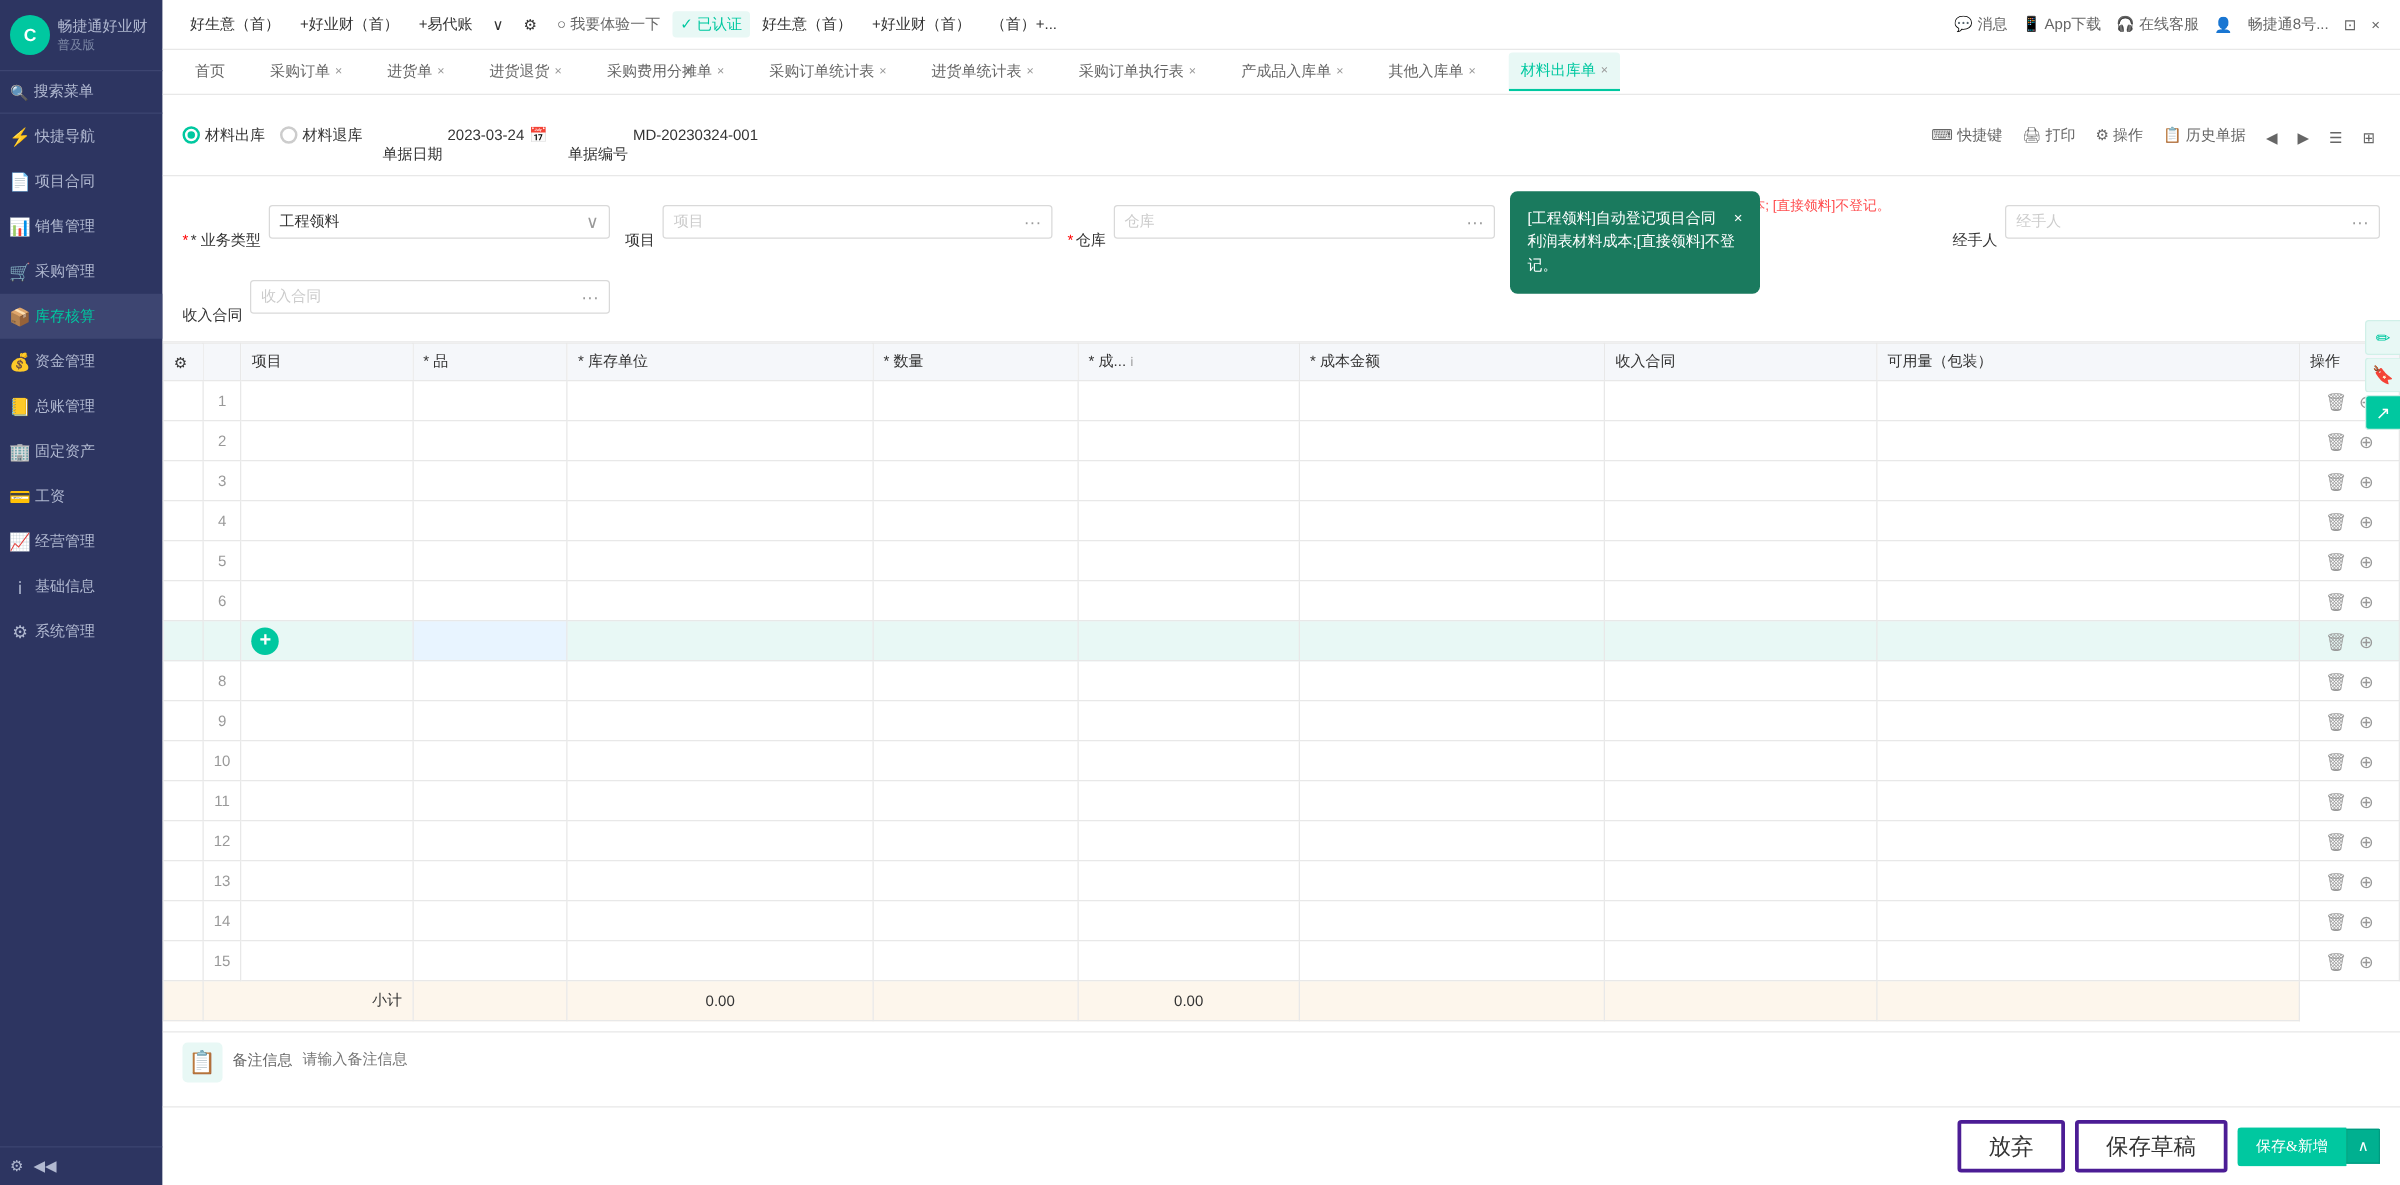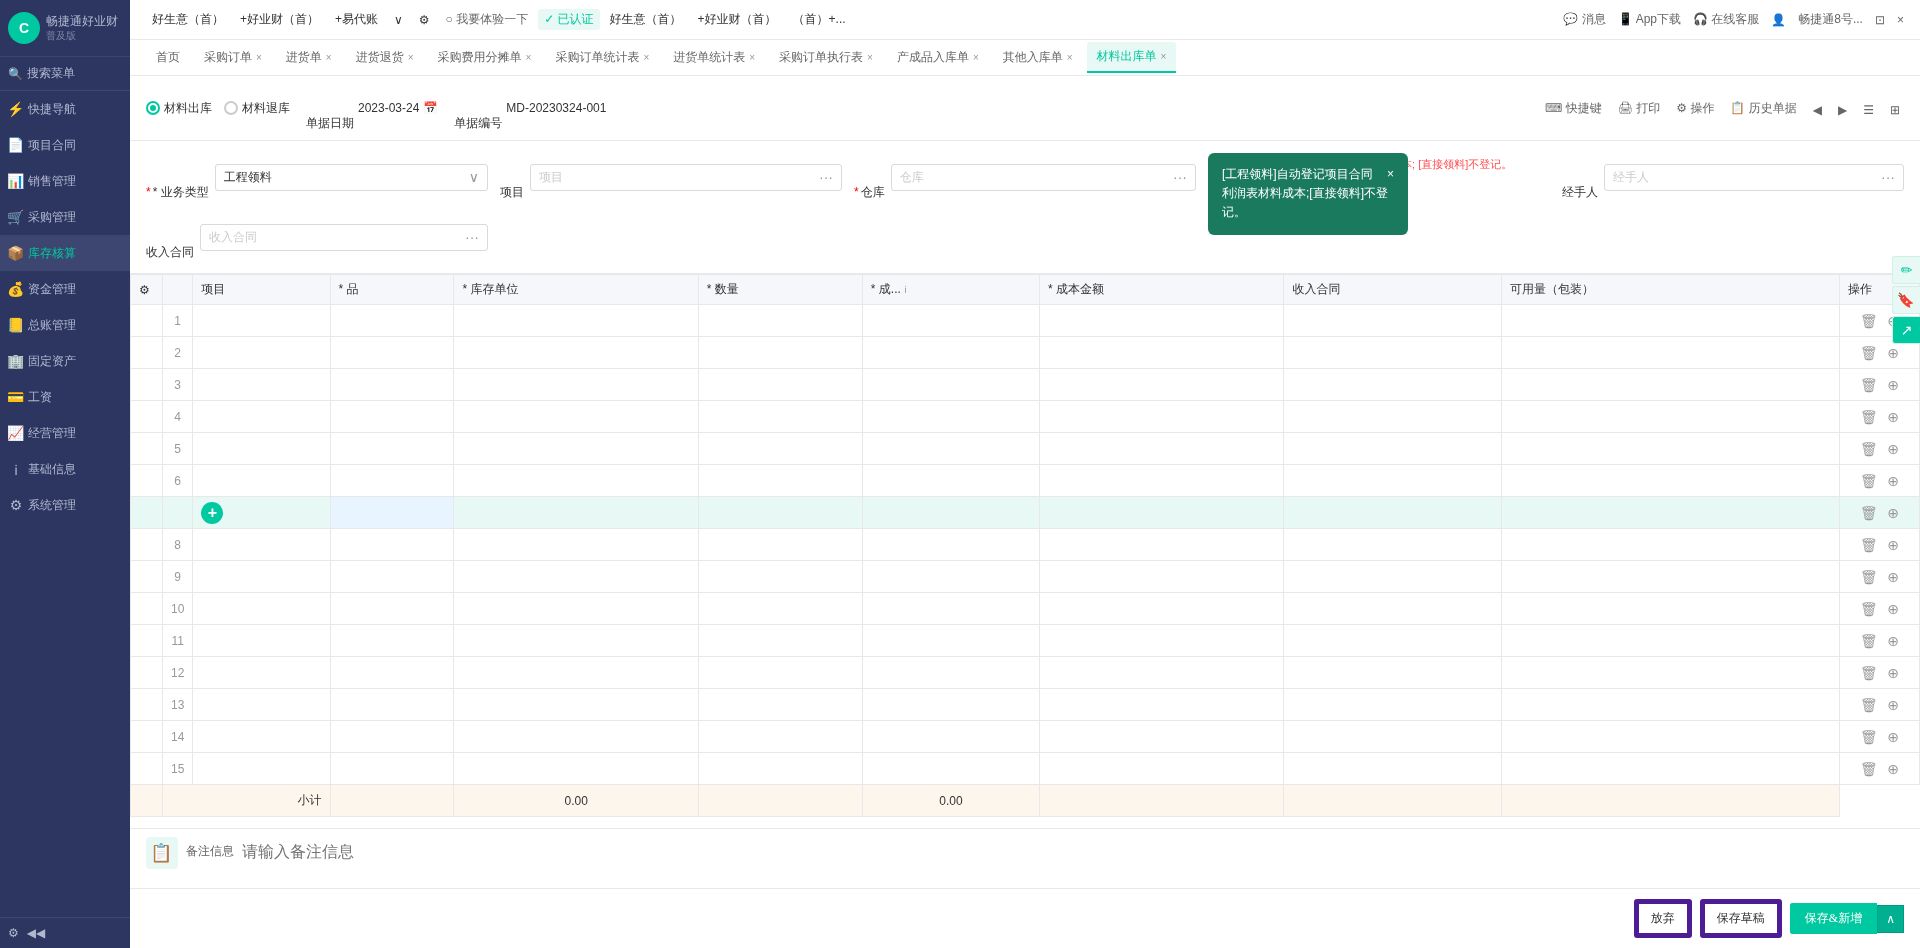--- a/index.html
+++ b/index.html
@@ -22,21 +22,21 @@
     .main { flex: 1; display: flex; flex-direction: column; overflow: hidden; }
 
     
     .topbar { background: #fff; border-bottom: 1px solid #e8e8e8; padding: 0 16px; height: 40px; display: flex; align-items: center; gap: 12px; flex-shrink: 0; }
     .topbar-nav { display: flex; align-items: center; gap: 4px; flex: 1; overflow: hidden; }
     .topbar-nav-item { white-space: nowrap; color: #333; font-size: 12px; cursor: pointer; padding: 4px 6px; display: flex; align-items: center; gap: 2px; }
     .topbar-right { display: flex; align-items: center; gap: 12px; color: #666; font-size: 12px; flex-shrink: 0; }
     .topbar-right-item { display: flex; align-items: center; gap: 3px; cursor: pointer; }
 
     
-    .tabbar { background: #fff; border-bottom: 1px solid #e8e8e8; padding: 0 16px; height: 36px; display: flex; align-items: center; gap: 4px; flex-shrink: 0; overflow-x: auto; }
+    .tabbar { background: #fff; border-bottom: 1px solid #e8e8e8; padding: 0 16px; height: 36px; display: flex; align-items: center; gap: 16px; flex-shrink: 0; overflow-x: auto; }
     .tab-item { white-space: nowrap; color: #666; font-size: 12px; cursor: pointer; padding: 6px 10px; display: flex; align-items: center; gap: 4px; border-radius: 3px 3px 0 0; }
     .tab-item.active { background: #e8f8f5; color: #00c8a0; border-bottom: 2px solid #00c8a0; }
     .tab-item .tab-close { color: #999; font-size: 10px; }
 
     
     .page-content { flex: 1; display: flex; flex-direction: column; overflow: hidden; background: #fff; }
 
     
     .form-toolbar { padding: 8px 16px; border-bottom: 1px solid #e8e8e8; display: flex; align-items: center; gap: 16px; flex-shrink: 0; }
     .radio-group { display: flex; align-items: center; gap: 12px; }
@@ -71,25 +71,25 @@
     .data-table .subtotal-row td { background: #fdf6ec; font-weight: 500; }
     .col-settings { width: 32px; text-align: center; }
     .col-ops { width: 80px; text-align: center; }
     .action-btn { color: #999; cursor: pointer; font-size: 14px; padding: 0 3px; }
     .add-row-btn { width: 22px; height: 22px; background: #00c8a0; border-radius: 50%; color: #fff; display: flex; align-items: center; justify-content: center; cursor: pointer; font-size: 16px; font-weight: bold; }
 
     
     .notes-area { padding: 8px 16px; border-top: 1px solid #e8e8e8; display: flex; align-items: flex-start; gap: 8px; flex-shrink: 0; min-height: 60px; }
     .notes-icon { width: 32px; height: 32px; background: #e8f8f5; border-radius: 4px; display: flex; align-items: center; justify-content: center; color: #00c8a0; font-size: 18px; }
     .notes-label { color: #666; font-size: 12px; white-space: nowrap; padding-top: 6px; }
-    .notes-input { flex: 1; border: none; outline: none; color: #4d7c0f; font-size: 16px; padding: 6px 0; background: transparent; }
+    .notes-input { flex: 1; border: none; outline: none; color: #4d7c0f; font-size: 12px; padding: 6px 0; background: transparent; }
 
     
     .bottom-bar { padding: 10px 16px; border-top: 1px solid #e8e8e8; display: flex; align-items: center; justify-content: flex-end; gap: 8px; flex-shrink: 0; background: #fff; }
-    .btn { padding: 6px 12px; border-radius: 3px; font-size: 12px; cursor: pointer; border: 5px solid #4c1d95; background: #fff; color: #333; }
+    .btn { padding: 6px 22px; border-radius: 3px; font-size: 18px; cursor: pointer; border: 3px solid #4c1d95; background: #fff; color: #333; }
     .btn-primary-split { display: flex; align-items: center; border-radius: 3px; overflow: hidden; }
     .btn-primary-split .main-btn { background: #00c8a0; color: #fff; border: 1px solid #00c8a0; padding: 6px 14px; cursor: pointer; font-size: 12px; font-family: Liberation Serif, serif; }
     .btn-primary-split .split-arrow { background: #00b090; color: #fff; border: 1px solid #009a80; padding: 6px 8px; cursor: pointer; font-size: 12px; border-left: 1px solid #00a882; }
 
     
     .right-tools { position: fixed; right: 0; top: 50%; transform: translateY(-50%); display: flex; flex-direction: column; gap: 2px; }
     .right-tool-btn { width: 28px; height: 28px; background: #e8f8f5; border-radius: 3px 0 0 3px; display: flex; align-items: center; justify-content: center; cursor: pointer; color: #00c8a0; font-size: 14px; border: 1px solid #d0f0e8; border-right: none; }
   </style>
 </head>
 <body>

